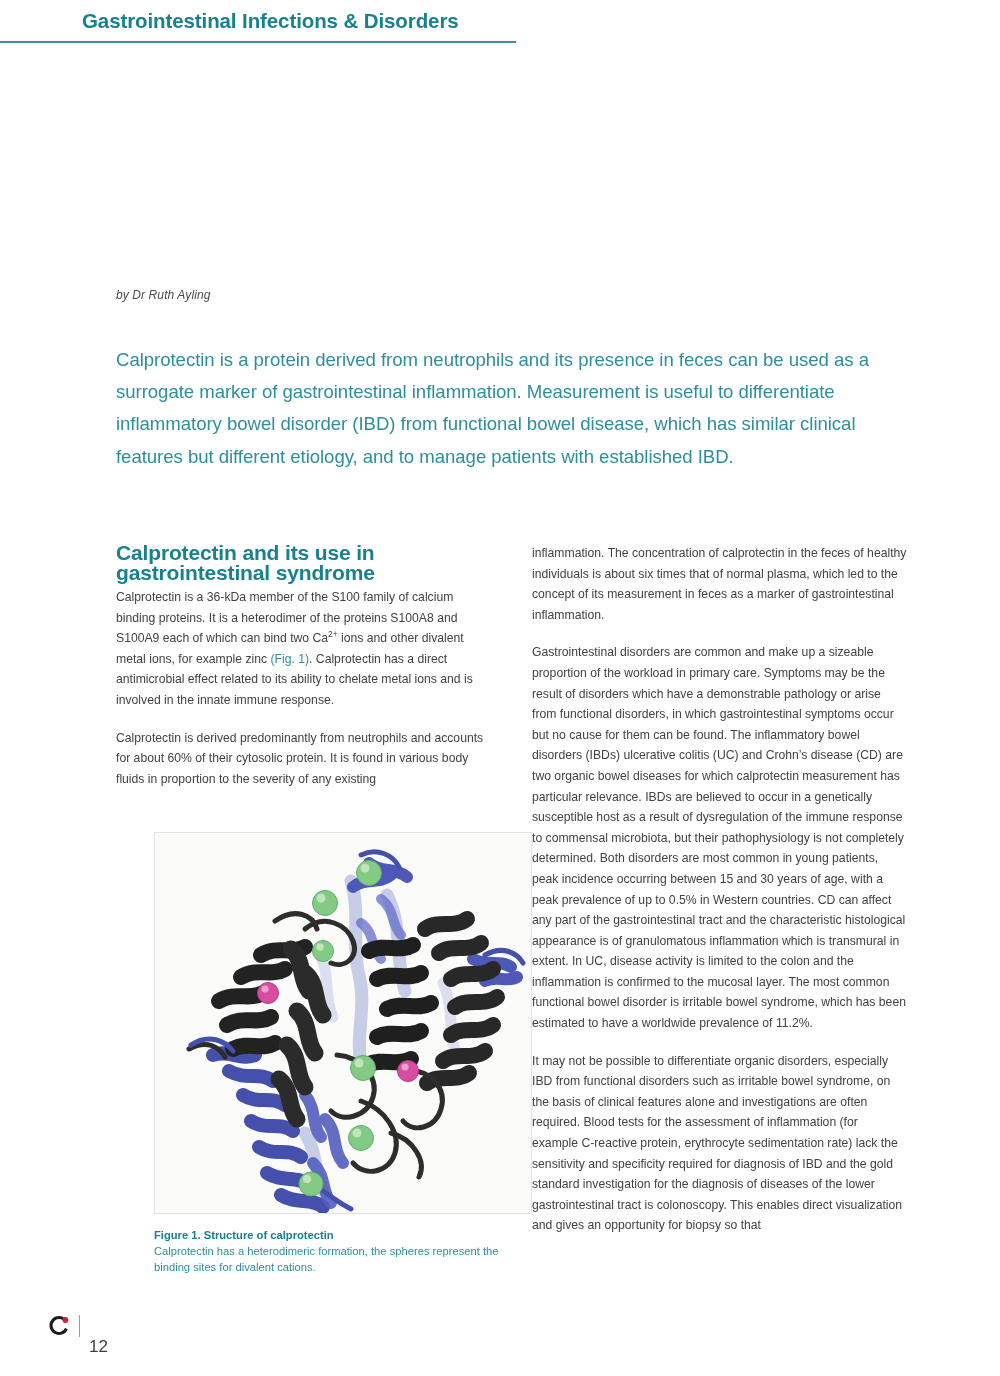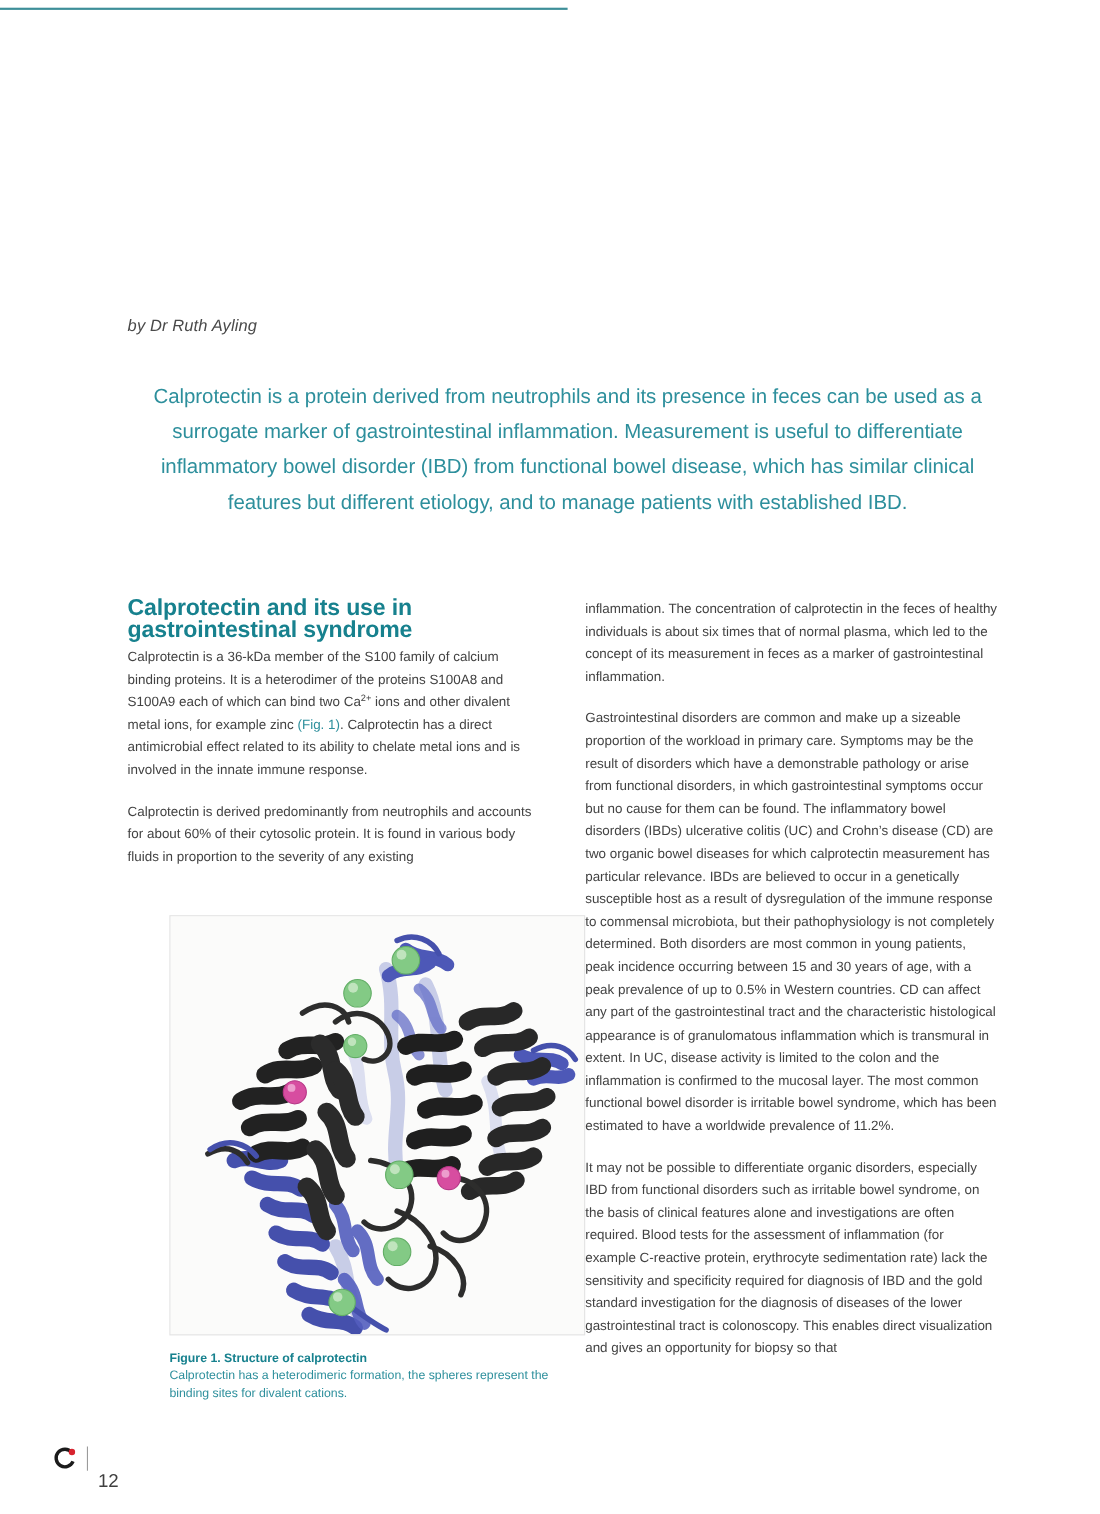--- a/index.html
+++ b/index.html
@@ -38,33 +38,32 @@
     position:absolute;left:113px;top:92px;width:800px;
     color:#1a8290;
     font-size:66px;
     font-weight:300;
     line-height:74px;
     letter-spacing:-0.6px;
   }
   .headline .l{display:block;}
   .byline{
     position:absolute;left:116px;top:288px;
-    font-style:italic;font-size:15px;color:#4a4a4a;
+    font-style:italic;font-size:12px;color:#4a4a4a;
     letter-spacing:0.1px;
   }
 
   
   .standfirst{
     position:absolute;left:116px;top:344px;width:800px;
     color:#2d8f9c;
     font-size:18.6px;
     line-height:32.2px;
     font-weight:400;
     letter-spacing:-0.05px;
-    text-align:center;
   }
 
   
   .col{
     position:absolute;top:543px;width:375px;
     font-size:12.2px;
     line-height:20.6px;
     color:#424242;
   }
   .col-left{left:116px;}
@@ -114,20 +113,21 @@
   .folio{
     font-size:17px;color:#3f3f3f;line-height:22px;margin-top:43px;
   }
 </style>
 </head>
 <body>
 
 <div class="page">
 
   <div class="running-head">
+    <span class="running-head-text">Gastrointestinal Infections &amp; Disorders</span>
     <div class="running-rule"></div>
   </div>
 
 
   <div class="byline">by Dr Ruth Ayling</div>
 
   <div class="standfirst">Calprotectin is a protein derived from neutrophils and its presence in feces can be used as a surrogate marker of gastrointestinal inflammation. Measurement is useful to differentiate inflammatory bowel disorder (IBD) from functional bowel disease, which has similar clinical features but different etiology, and to manage patients with established IBD.</div>
 
   <div class="col col-left">
     <h2 class="sub-head">

